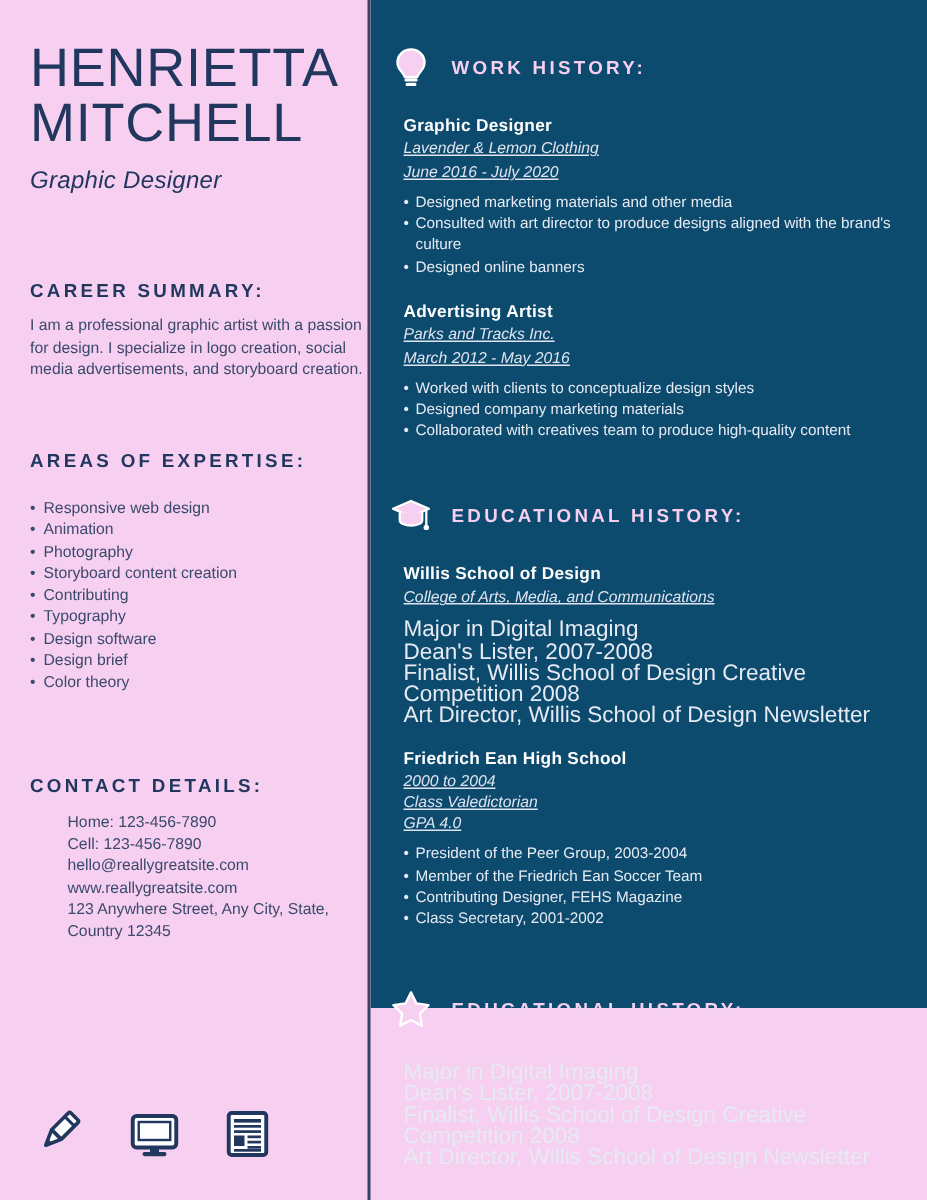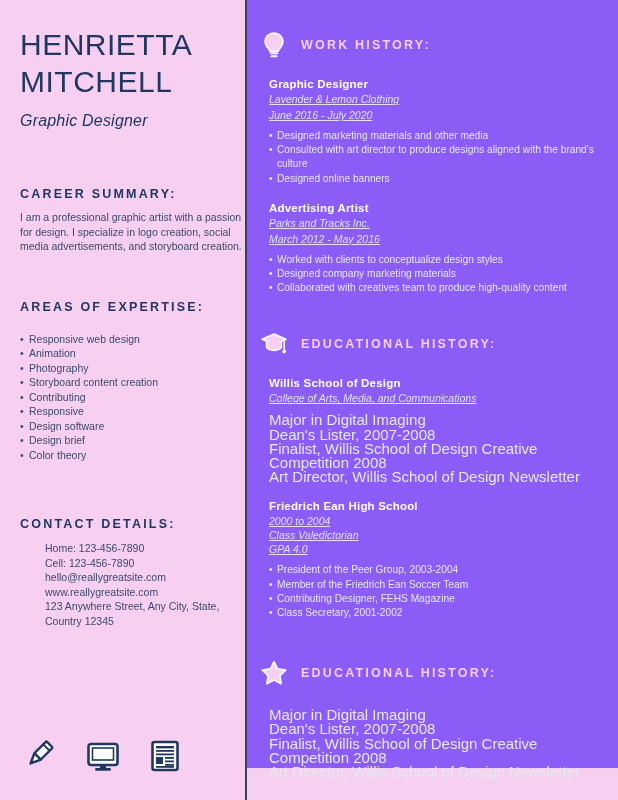--- a/index.html
+++ b/index.html
@@ -19,21 +19,21 @@
     padding:0 0 0 20px;
     position:relative;
     flex:0 0 247px;
   }
   .left::after{
     content:"";position:absolute;top:0;right:0;width:2px;height:800px;
     background:#3b3f63;
   }
   .name{
     margin:0;padding-top:26px;
-    font-size:30px;line-height:37px;
+    font-size:36px;line-height:37px;
     font-weight:300;
     letter-spacing:0.5px;
     color:#21375e;
     white-space:pre-line;
   }
   .job-title{
     margin:12px 0 0 0;
     font-size:16px;font-style:italic;font-weight:400;
     color:#21375e;
     letter-spacing:0.2px;
@@ -65,22 +65,22 @@
   }
   .contact-line{font-size:10.5px;line-height:14.5px;color:#3b4a6b;}
   .footer-icons{
     position:absolute;left:22px;bottom:28px;
     display:flex;align-items:flex-end;gap:30px;
   }
   .footer-icons svg{display:block;}
 
   
   .right{
-    width:371px;height:768px;
-    background:#8b5cf6;
+    width:371px;height:672px;
+    background:#0c4a6e;
     box-sizing:border-box;
     padding:0 18px 0 14px;
     flex:0 0 371px;
   }
   .r-head-row{
     display:flex;align-items:center;gap:14px;
   }
   .r-head-row .ricon{width:26px;height:30px;flex:0 0 26px;display:flex;align-items:center;justify-content:center;}
   .r-head{
     margin:0;
@@ -132,21 +132,21 @@
     </div>
 
     <div class="sec-expertise">
       <h2 class="l-head">AREAS OF EXPERTISE:</h2>
       <ul class="l-list">
         <li>Responsive web design</li>
         <li>Animation</li>
         <li>Photography</li>
         <li>Storyboard content creation</li>
         <li>Contributing</li>
-        <li>Responsive</li>
+        <li>Typography</li>
         <li>Design software</li>
         <li>Design brief</li>
         <li>Color theory</li>
       </ul>
     </div>
 
     <div class="sec-contact">
       <h2 class="l-head">CONTACT DETAILS:</h2>
       <div style="margin-top:10px;margin-left:25px;">
         <div class="contact-line">Home: 123-456-7890</div>

